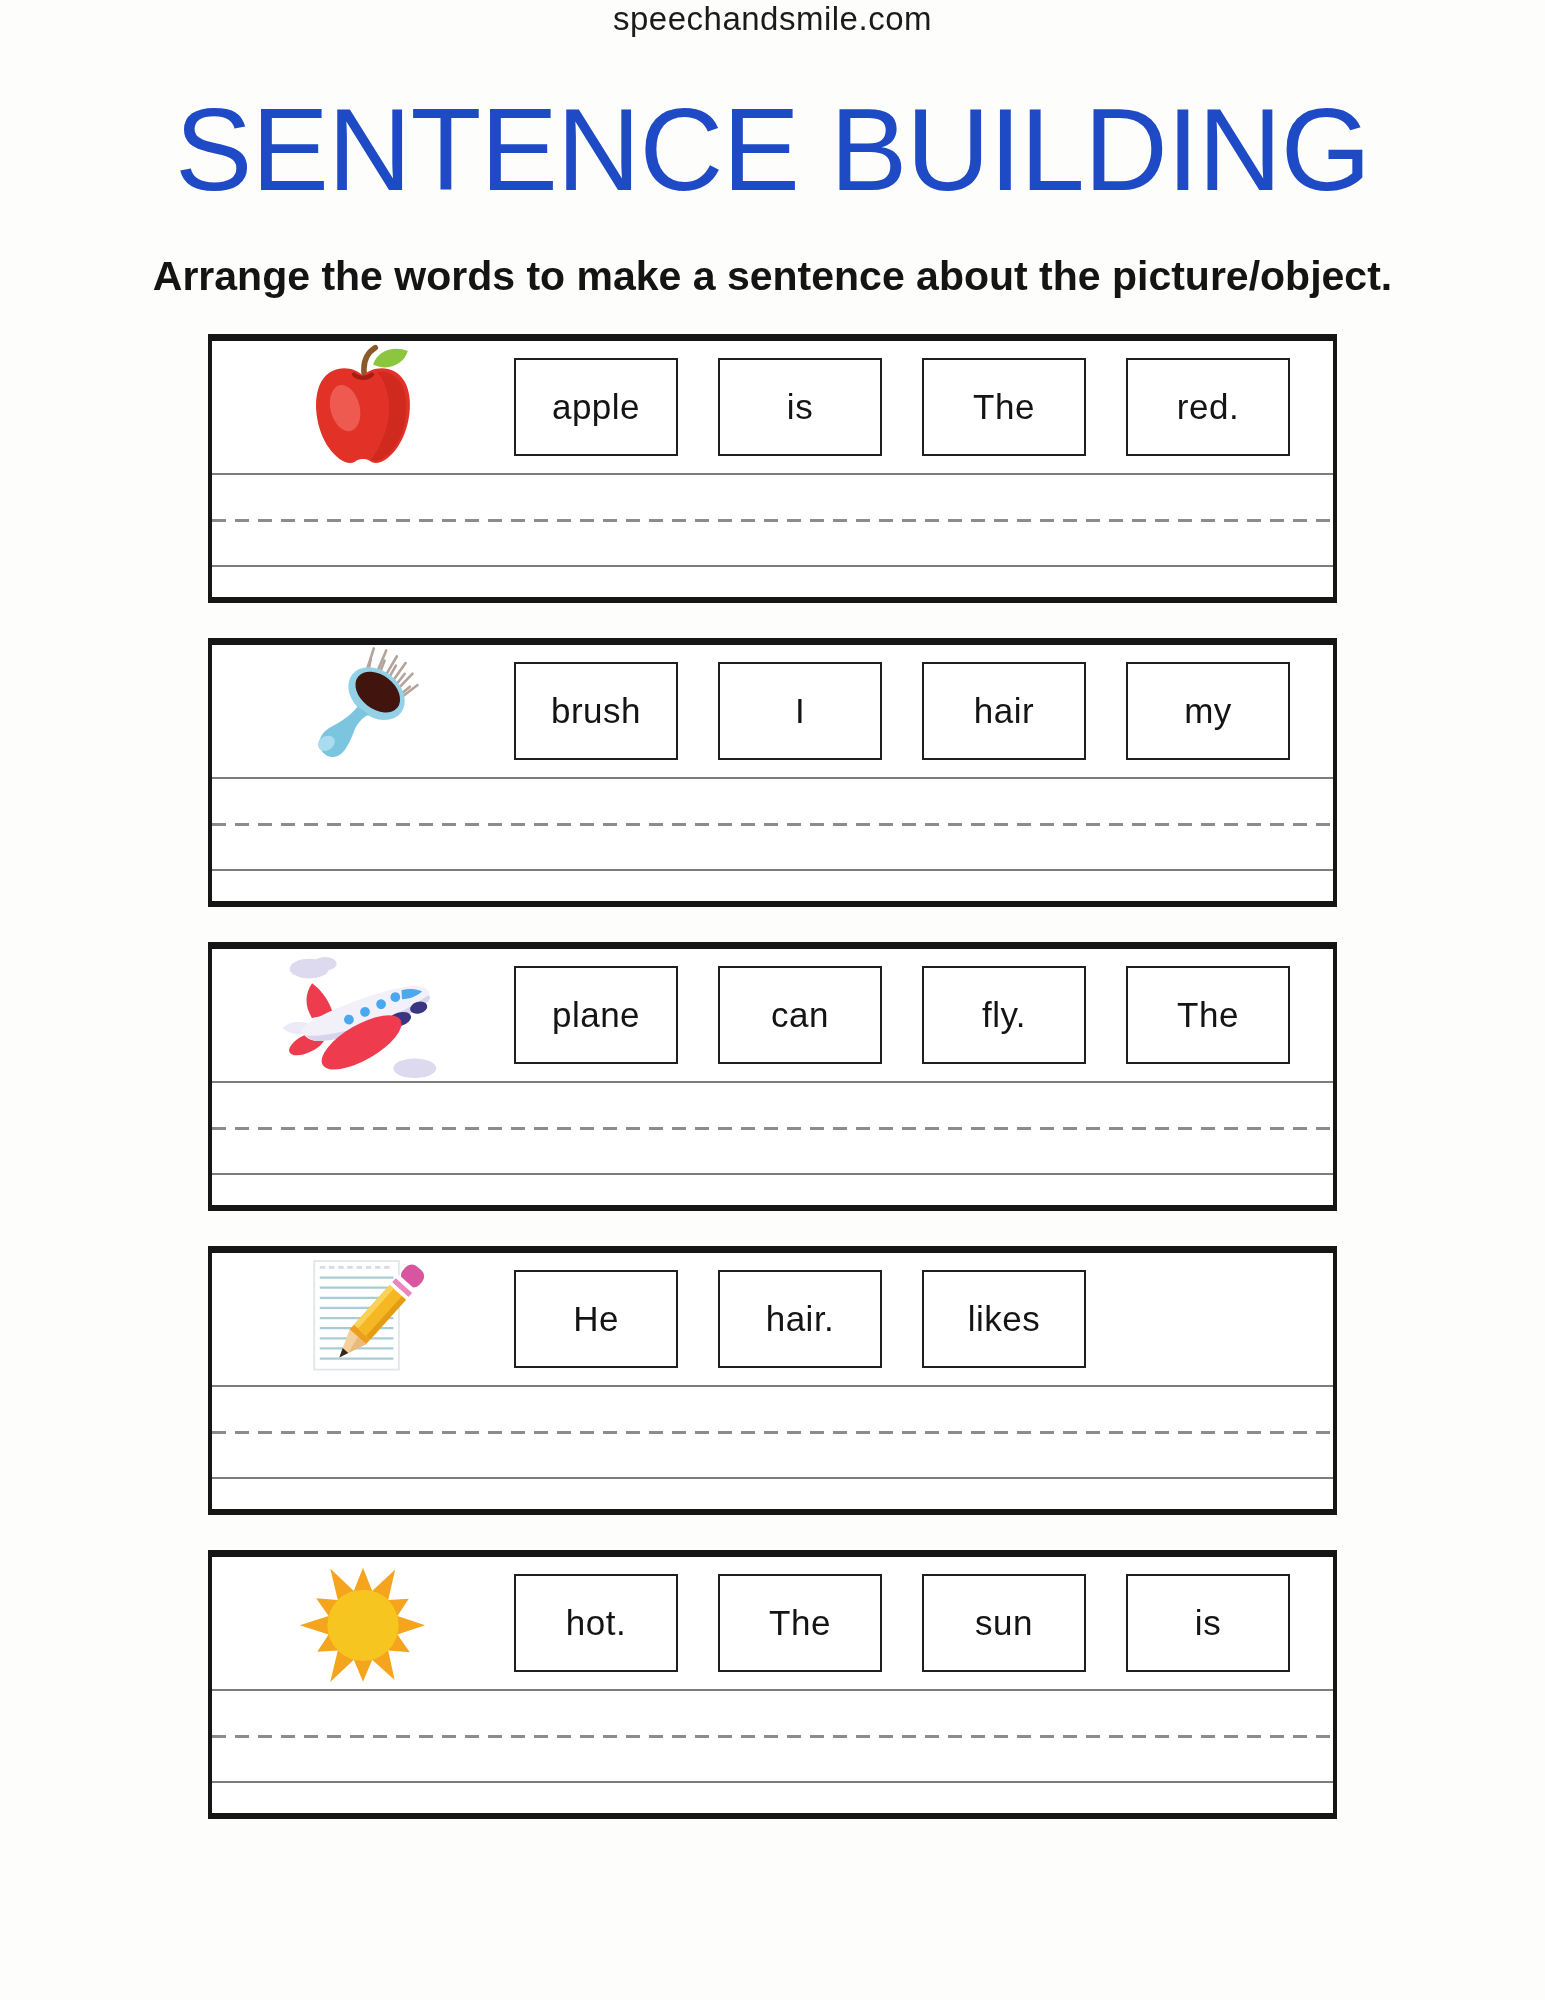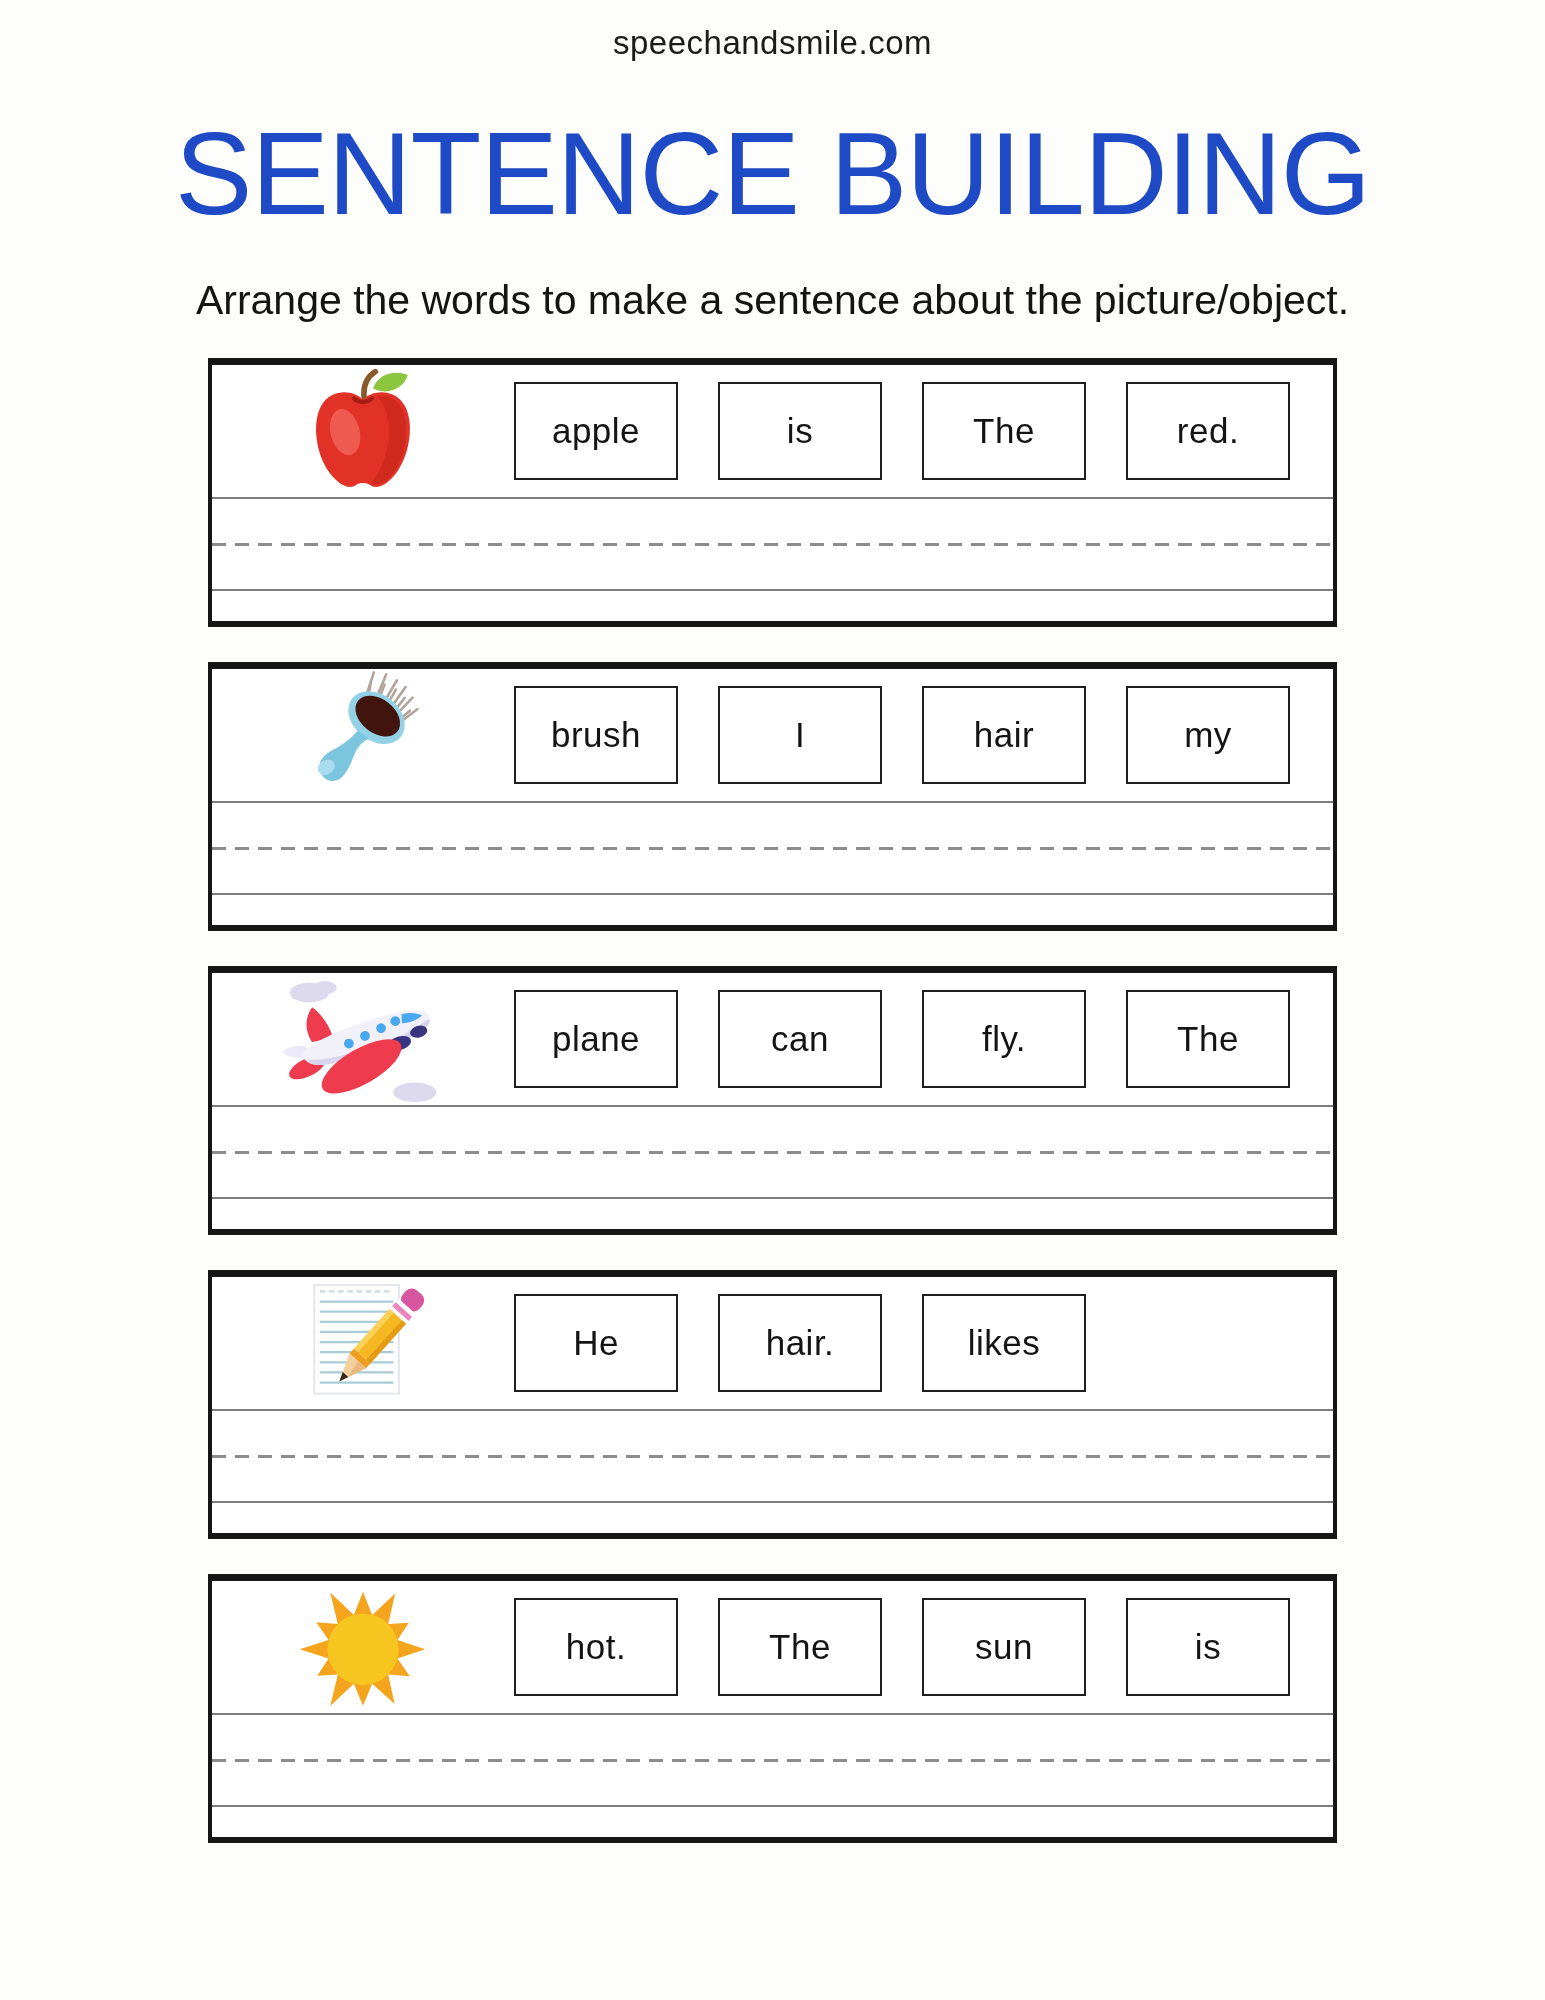--- a/index.html
+++ b/index.html
@@ -2,23 +2,23 @@
 <html><head>
 <meta charset="utf-8">
 <style>
   html,body{margin:0;padding:0;}
   body{
     width:1545px;height:2000px;overflow:hidden;
     background:#fdfdfb;
     font-family:"Liberation Sans", sans-serif;
     color:#1b1b1b;
   }
-  .site{padding-top:24px;text-align:center;font-size:33px;line-height:38px;color:#1b1b1b;letter-spacing:.5px;}
+  .site{text-align:center;font-size:33px;line-height:38px;color:#1b1b1b;letter-spacing:.5px;}
   .title{margin:62px 0 0;text-align:center;font-weight:400;font-size:116px;line-height:100px;letter-spacing:-1px;color:#1e4ac6;}
-  .subtitle{margin:54px auto 0;text-align:center;font-weight:400;font-size:41px;line-height:44px;color:#141414;}
+  .subtitle{margin:54px auto 0;text-align:center;font-weight:700;font-size:41px;line-height:44px;color:#141414;}
   .rows{width:1129px;margin:36px auto 0;}
   .row{
     box-sizing:border-box;height:269px;margin-bottom:35px;background:#ffffff;
     border:4px solid #161616;border-top-width:7px;border-bottom-width:6px;
     display:flex;flex-direction:column;
   }
   .row-top{height:132px;flex:none;display:flex;align-items:center;}
   .pic-zone{width:302px;flex:none;height:100%;display:flex;align-items:center;justify-content:center;}
   .pic{display:flex;align-items:center;justify-content:center;}
   .pic svg{display:block;}

